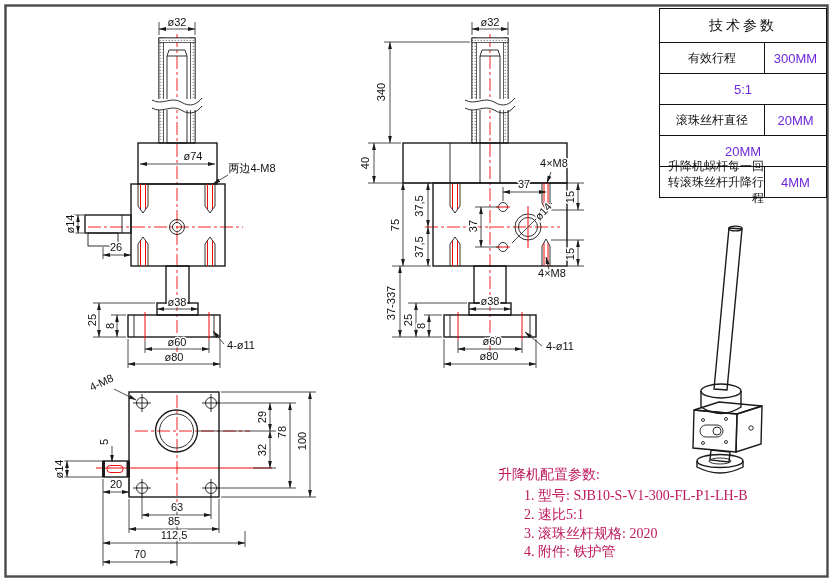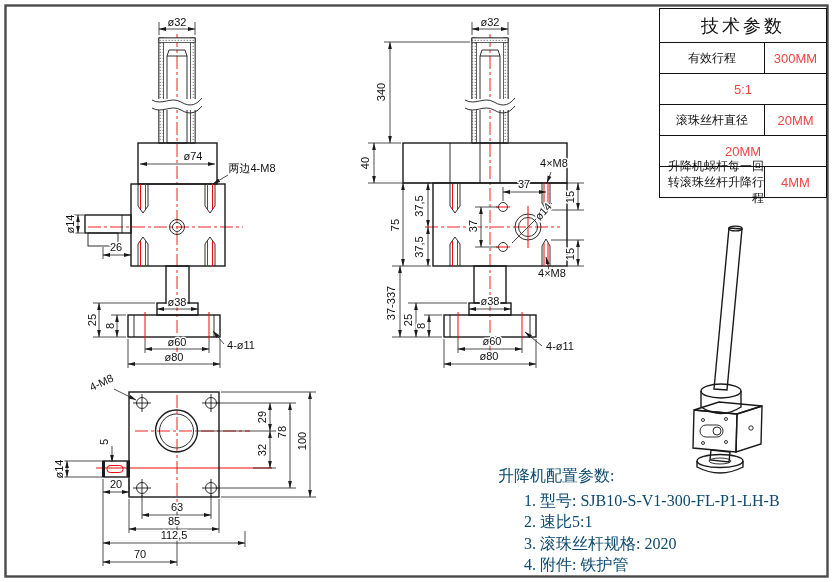--- a/index.html
+++ b/index.html
@@ -6,27 +6,27 @@
   .sheet{position:relative;width:833px;height:582px;background:#fff;font-family:"Liberation Sans",sans-serif;overflow:hidden}
   svg{position:absolute;left:0;top:0}
   .ol{fill:none;stroke:#1a1a1a;stroke-width:1.4}
   .tl{fill:none;stroke:#1a1a1a;stroke-width:0.9}
   .dim{fill:none;stroke:#222;stroke-width:0.8}
   .red{fill:none;stroke:#ef0a0a;stroke-width:1}
   .redc{fill:none;stroke:#ef0a0a;stroke-width:0.9;stroke-dasharray:13 3 3 3}
   .stip{stroke:#1a1a1a;stroke-width:0.7}
   .dimtext{font:11px "Liberation Sans",sans-serif;fill:#111;stroke:#fff;stroke-width:3px;paint-order:stroke;stroke-linejoin:round;text-anchor:middle}
   .ptable{position:absolute;left:659px;top:8px;width:168px;height:190px;border:1.6px solid #111;box-sizing:border-box;display:flex;flex-direction:column;background:#fff;font-family:"Liberation Serif",serif}
-  .pt-title{height:33px;flex:none;border-bottom:1px solid #111;display:flex;align-items:center;justify-content:center;font-size:18px;letter-spacing:3px;color:#111}
+  .pt-title{height:33px;flex:none;border-bottom:1px solid #111;display:flex;align-items:center;justify-content:center;font-size:14px;letter-spacing:3px;color:#111}
   .pt-row{flex:1;display:flex;border-bottom:1px solid #111;min-height:0}
   .pt-row.last{border-bottom:none}
   .pt-label{width:105px;box-sizing:border-box;border-right:1px solid #111;display:flex;align-items:center;justify-content:center;font-size:12px;text-align:right;color:#111;white-space:pre-line}
   .pt-label.tiny{font-size:12px;line-height:1.35}
-  .pt-value{flex:1;display:flex;align-items:center;justify-content:center;font-size:13px;color:#ef4444;font-family:"Liberation Sans",sans-serif}
-  .notes{position:absolute;left:498px;top:466px;width:332px;font-family:"Liberation Serif",serif;font-size:16px;color:#0c4a6e}
+  .pt-value{flex:1;display:flex;align-items:center;justify-content:center;font-size:13px;color:#6d28d9;font-family:"Liberation Sans",sans-serif}
+  .notes{position:absolute;left:498px;top:466px;width:332px;font-family:"Liberation Serif",serif;font-size:14px;color:#be185d}
   .notes-title{margin-bottom:3px}
   .notes-item{padding-left:26px;line-height:1.34}
 </style>
 </head>
 <body>
 
 <div class="sheet">
 <svg width="833" height="582" viewBox="0 0 833 582">
   <defs>
     <marker id="arr" markerWidth="10" markerHeight="8" refX="9.2" refY="3" orient="auto-start-reverse">

